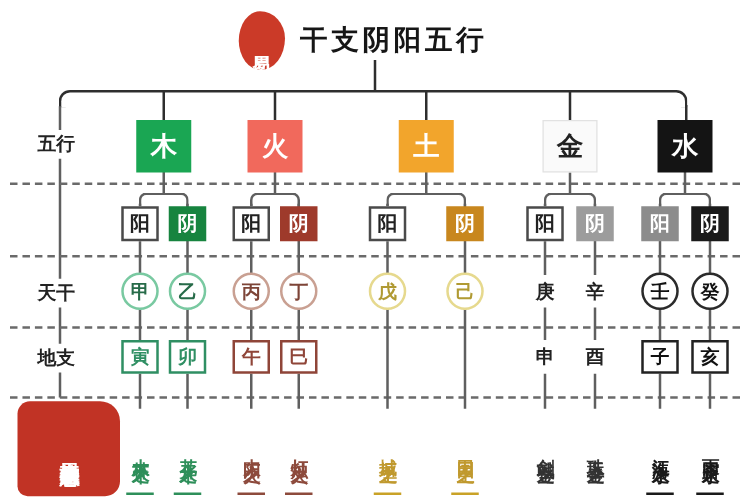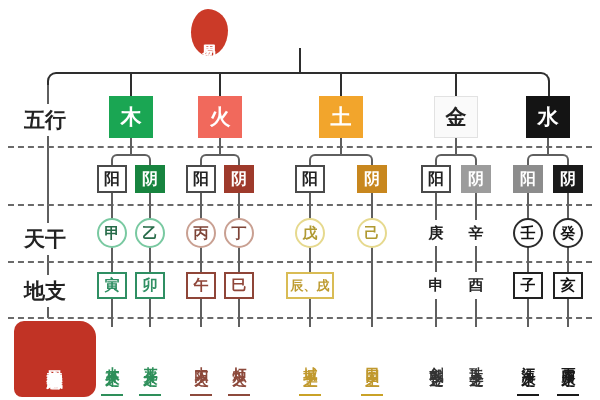--- a/index.html
+++ b/index.html
@@ -9,21 +9,21 @@
   }
   
   .vline{position:absolute;width:2px;background:#5f5f5f;z-index:1;}
   .tline{position:absolute;width:2px;background:#2e2e2e;z-index:1;}
   .tree-h{position:absolute;left:47px;top:72px;width:503px;height:14px;box-sizing:border-box;
           border:2px solid #2e2e2e;border-bottom:none;border-radius:9px 9px 0 0;z-index:1;}
   .split{position:absolute;top:154px;height:12px;box-sizing:border-box;
          border:2px solid #5f5f5f;border-bottom:none;border-radius:6px 6px 0 0;z-index:1;}
   .dash{position:absolute;left:8px;width:584px;height:0;border-top:2px dashed #6a6a6a;z-index:1;}
   
-  .rlabel{position:absolute;left:18px;width:54px;text-align:center;font-size:21px;font-weight:bold;
+  .rlabel{position:absolute;left:18px;width:54px;text-align:center;font-size:15px;font-weight:bold;
           background:#fff;z-index:3;padding:2px 0;color:#222;}
   
   .el-box{position:absolute;top:96px;width:44px;height:42px;display:flex;align-items:center;justify-content:center;
           font-size:21px;font-weight:bold;color:#fff;z-index:2;box-sizing:border-box;}
   .el-w{background:#1aa653;} .el-f{background:#f1695c;} .el-e{background:#f2a52c;}
   .el-m{background:#fafafa;color:#222;border:1px solid #e2e2e2;} .el-wa{background:#141414;}
   
   .yy{position:absolute;top:165px;width:30px;height:28px;display:flex;align-items:center;justify-content:center;
       font-size:16px;font-weight:bold;z-index:2;box-sizing:border-box;}
   .yy-yang{background:#fff;border:2px solid #4a4a4a;color:#222;}
@@ -62,20 +62,21 @@
             writing-mode:vertical-rl;text-orientation:upright;font-size:16px;font-weight:bold;line-height:1.35;
             padding:3px;box-sizing:border-box;z-index:4;}
   .seal-big div{margin:0 1px;}
 </style>
 </head>
 <body>
 
 <div id="stage">
 
   <div class="seal-small">周易</div>
+  <div class="title">干支阴阳五行</div>
 
   <div class="tline" style="left:299px;top:48px;height:24px;"></div>
   <div class="tree-h"></div>
   <div class="tline" style="left:130px;top:72px;height:25px;"></div>
   <div class="tline" style="left:219px;top:72px;height:25px;"></div>
   <div class="tline" style="left:340px;top:72px;height:25px;"></div>
   <div class="tline" style="left:455px;top:72px;height:25px;"></div>
   <div class="tline" style="left:548px;top:84px;height:13px;"></div>
   <div class="vline" style="left:47px;top:85px;height:233px;"></div>
 
@@ -135,21 +136,20 @@
   <div class="stem stem-e" style="left:357px;">己</div>
   <div class="stem stem-m" style="left:423px;">庚</div>
   <div class="stem stem-m" style="left:463px;">辛</div>
   <div class="stem stem-wa" style="left:513px;">壬</div>
   <div class="stem stem-wa" style="left:553px;">癸</div>
 
   <div class="branch branch-w" style="left:97px;">寅</div>
   <div class="branch branch-w" style="left:135px;">卯</div>
   <div class="branch branch-f" style="left:186px;">午</div>
   <div class="branch branch-f" style="left:224px;">巳</div>
-  <div class="branch branch-e" style="left:286px;">辰、戌</div>
   <div class="branch branch-m" style="left:423px;">申</div>
   <div class="branch branch-m" style="left:463px;">酉</div>
   <div class="branch branch-wa" style="left:513px;">子</div>
   <div class="branch branch-wa" style="left:553px;">亥</div>
 
   <div class="desc desc-w" style="left:102px;">大林之木</div>
   <div class="desc desc-w" style="left:140px;">花卉之木</div>
   <div class="desc desc-f" style="left:191px;">太阳之火</div>
   <div class="desc desc-f" style="left:229px;">灯烛之火</div>
   <div class="desc desc-e" style="left:300px;">城垣之土</div>

